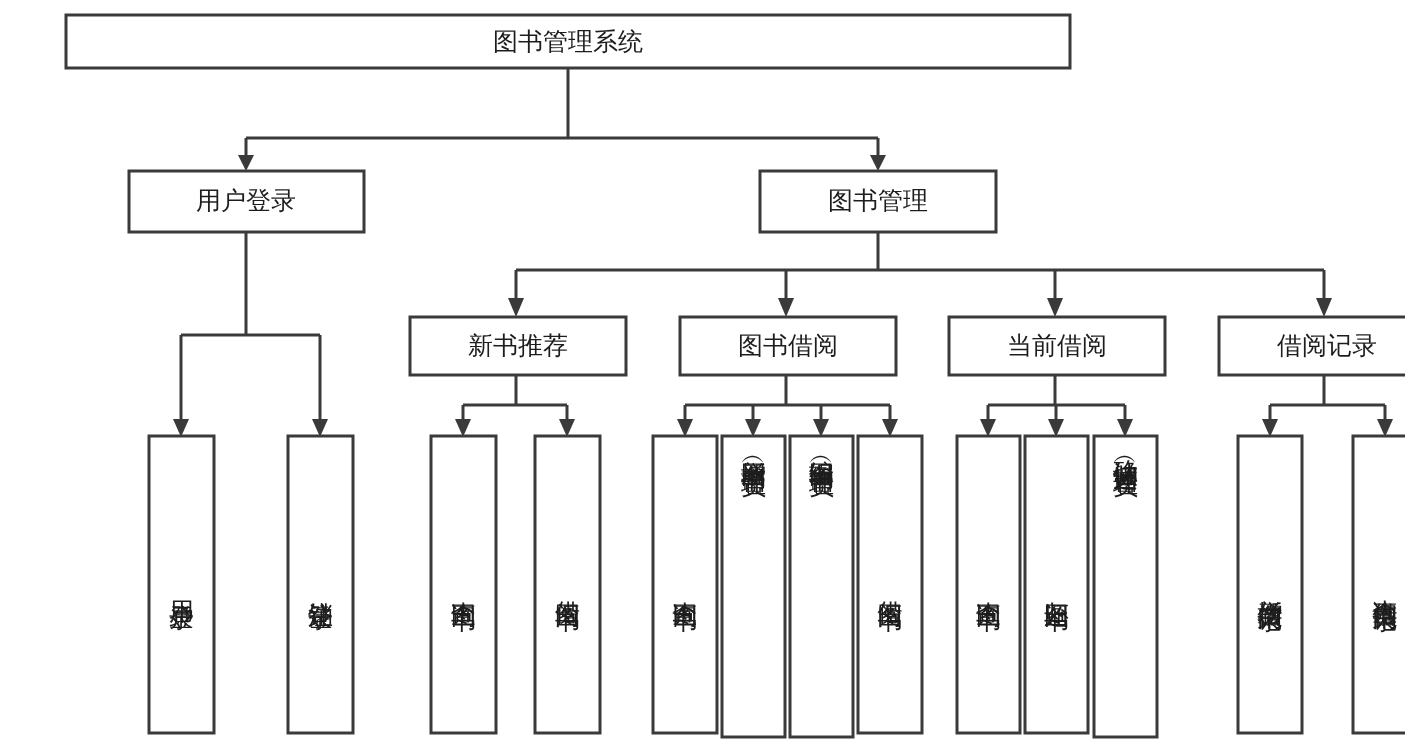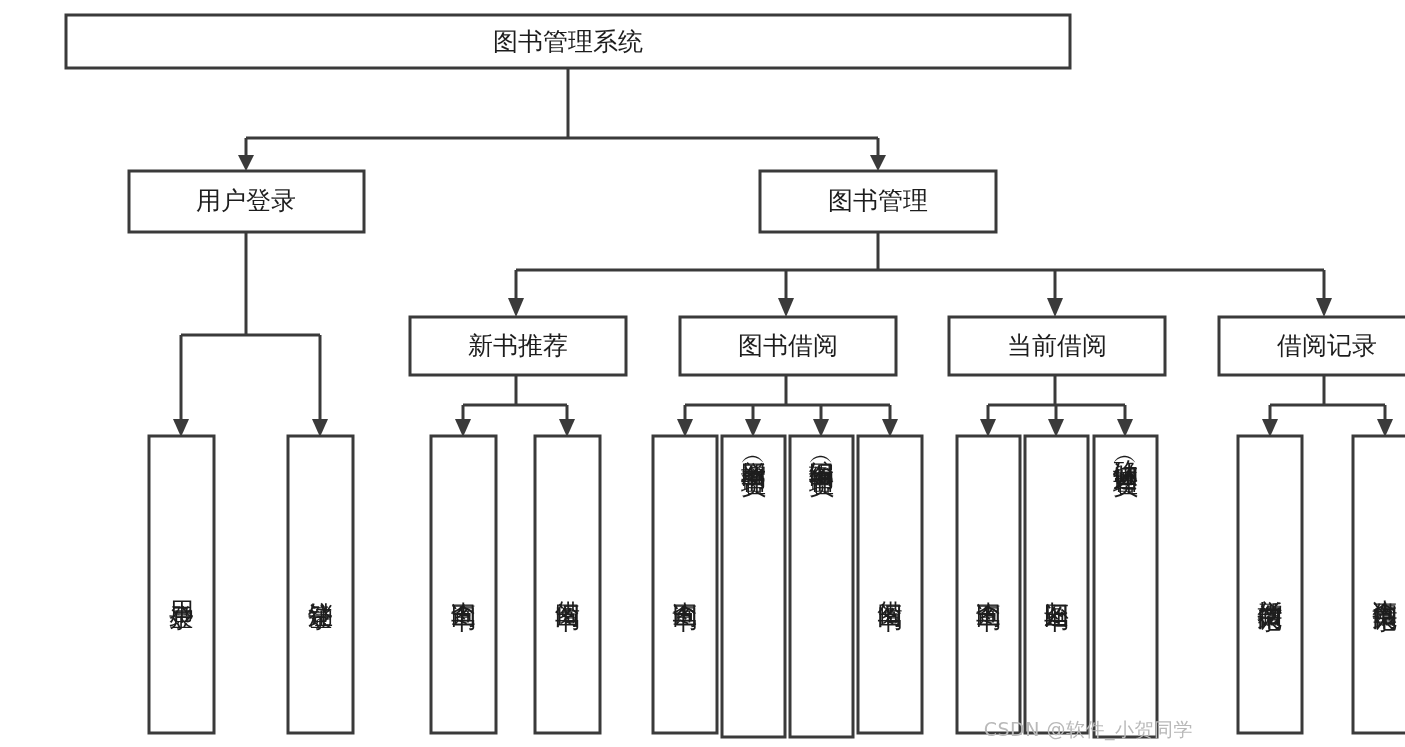--- a/index.html
+++ b/index.html
@@ -275,15 +275,14 @@
   </div>
 
   <div class="vlabel-wrap" style="left:1190px; top:436px; width:64px; height:297px;">
     <span class="vlabel">新增借阅记录</span>
   </div>
 
   <div class="vlabel-wrap" style="left:1305px; top:436px; width:64px; height:297px;">
     <span class="vlabel">查询借阅记录</span>
   </div>
 
-  <div class="watermark">CSDN @软件_小贺同学</div>
 
 </div>
 
 </body></html>

